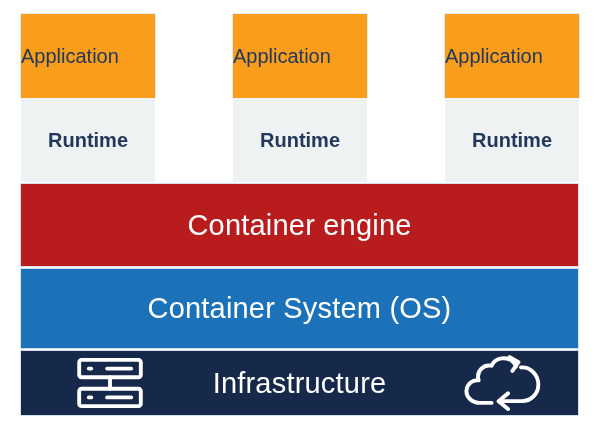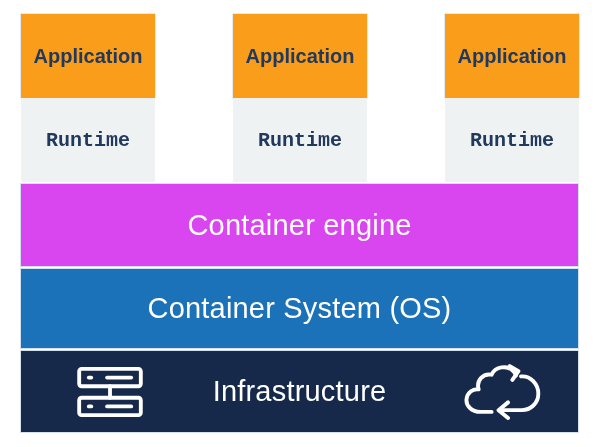--- a/index.html
+++ b/index.html
@@ -21,63 +21,62 @@
     width: 134px;
   }
   .col-1 { left: 21px; }
   .col-2 { left: 233px; }
   .col-3 { left: 445px; }
   .app-box {
     height: 84px;
     background: #F99D1B;
     display: flex;
     align-items: center;
-    justify-content: center;
+    justify-content: flex-start;
     font-size: 20px;
-    font-weight: bold;
+    font-weight: normal;
     color: #21395C;
     box-shadow: 0 0 0 1px rgba(200,220,235,0.55);
   }
   .runtime-box {
     height: 84px;
     background: #EFF2F3;
     display: flex;
     align-items: center;
     justify-content: center;
     font-size: 20px;
     font-weight: bold;
     color: #21395C;
-    font-family: Liberation Mono, monospace;
   }
   .bar {
     position: absolute;
     left: 21px;
     width: 557px;
     display: flex;
     align-items: center;
     justify-content: center;
     color: #ffffff;
     font-size: 29px;
     font-weight: 400;
     letter-spacing: 0.2px;
     box-shadow: 0 0 0 1px rgba(180,205,225,0.6);
   }
   .bar-container-engine {
     top: 184px;
     height: 82px;
-    background: #d946ef;
+    background: #b91c1c;
   }
   .bar-os {
     top: 269px;
     height: 79px;
     background: #1B72B8;
   }
   .bar-infra {
     top: 351px;
-    height: 81px;
+    height: 64px;
     background: #16294A;
   }
   .infra-icon {
     position: absolute;
     top: 50%;
     transform: translateY(-50%);
     display: block;
   }
   .server-icon { left: 54px; }
   .cloud-icon  { right: 32px; }

